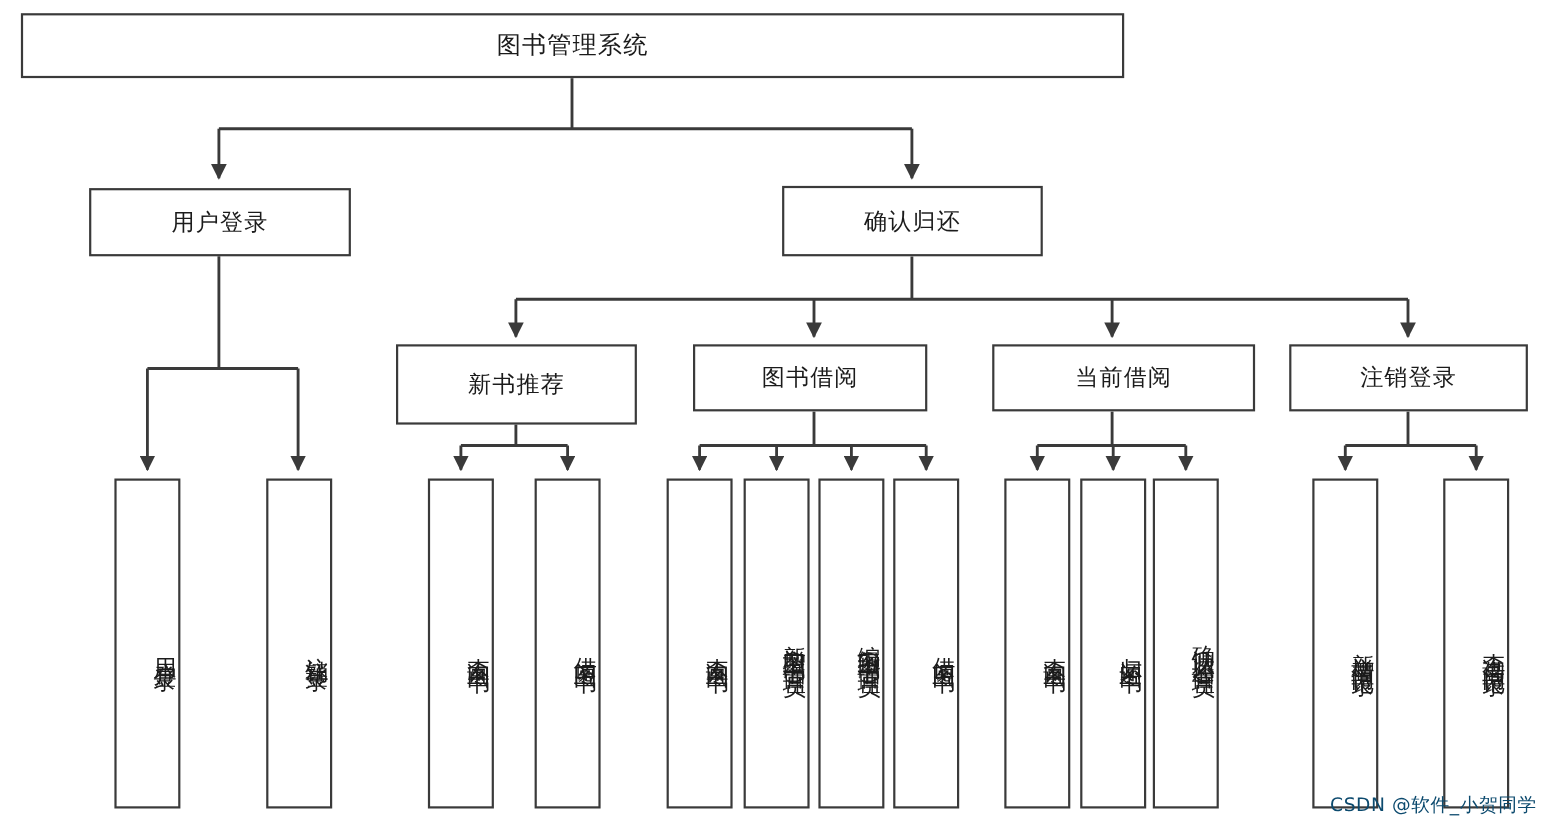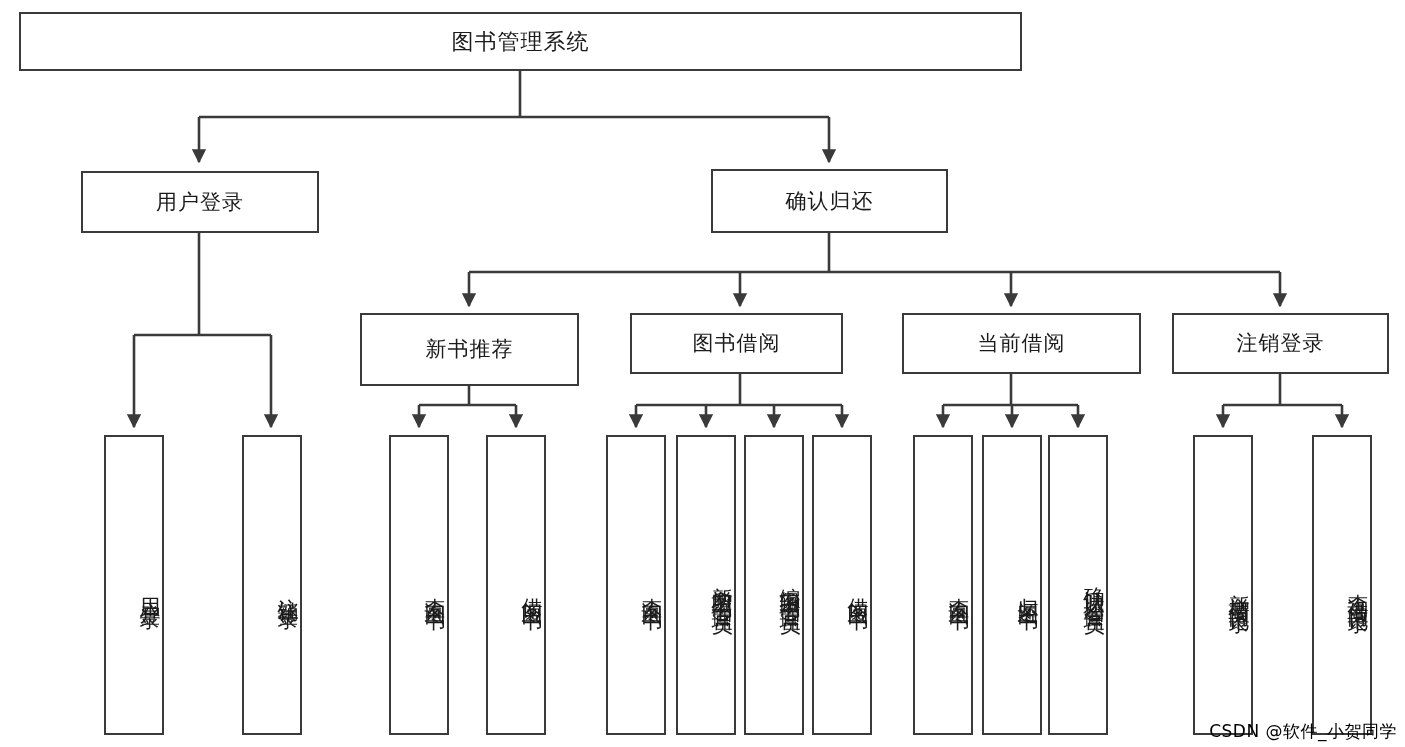--- a/index.html
+++ b/index.html
@@ -38,21 +38,21 @@
     padding-top:8px;
     white-space:nowrap;
   }
   .node.v.tall{padding-top:6px;}
 
   .watermark{
     position:absolute;
     right:8px;
     bottom:4px;
     font-size:17px;
-    color:#000000;
+    color:#0c4a6e;
     white-space:nowrap;
     letter-spacing:0.5px;
     font-family:"DejaVu Sans","Liberation Sans",sans-serif;
   }
 </style>
 </head>
 <body>
 
 <div id="diagram-root">
 

